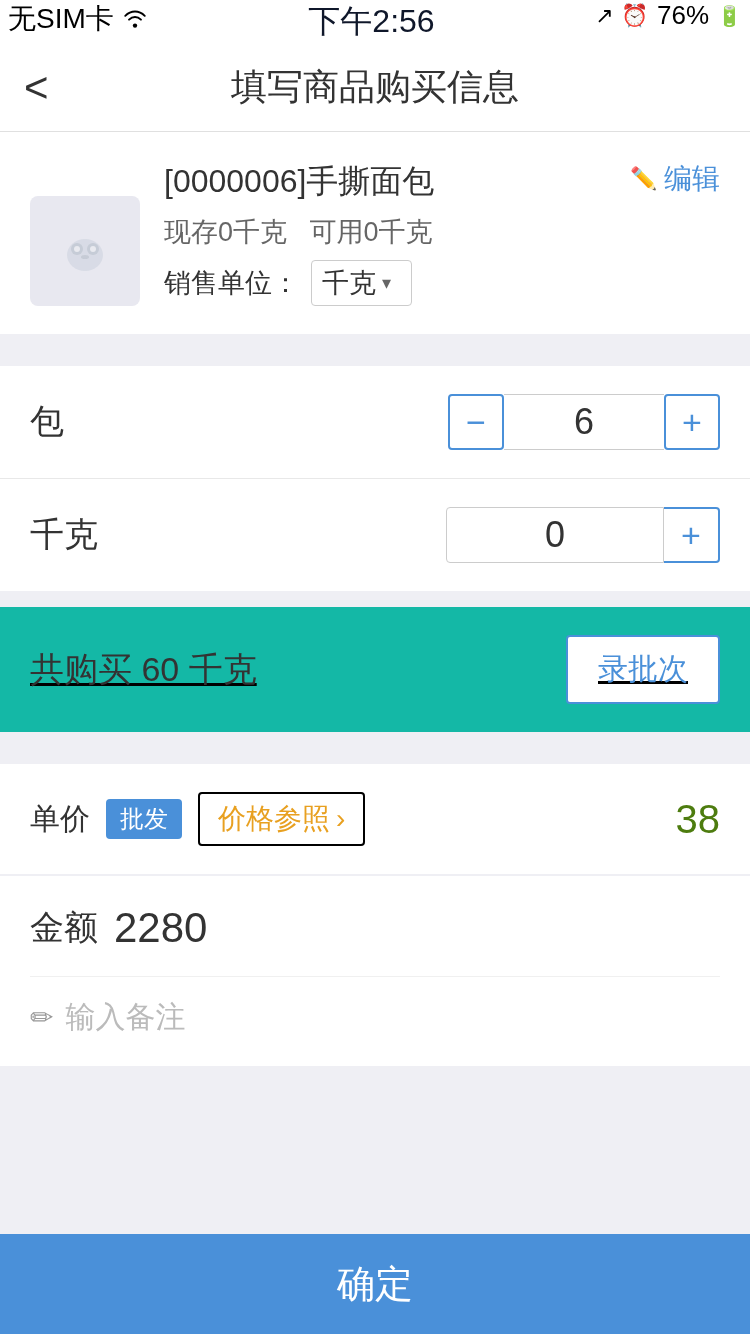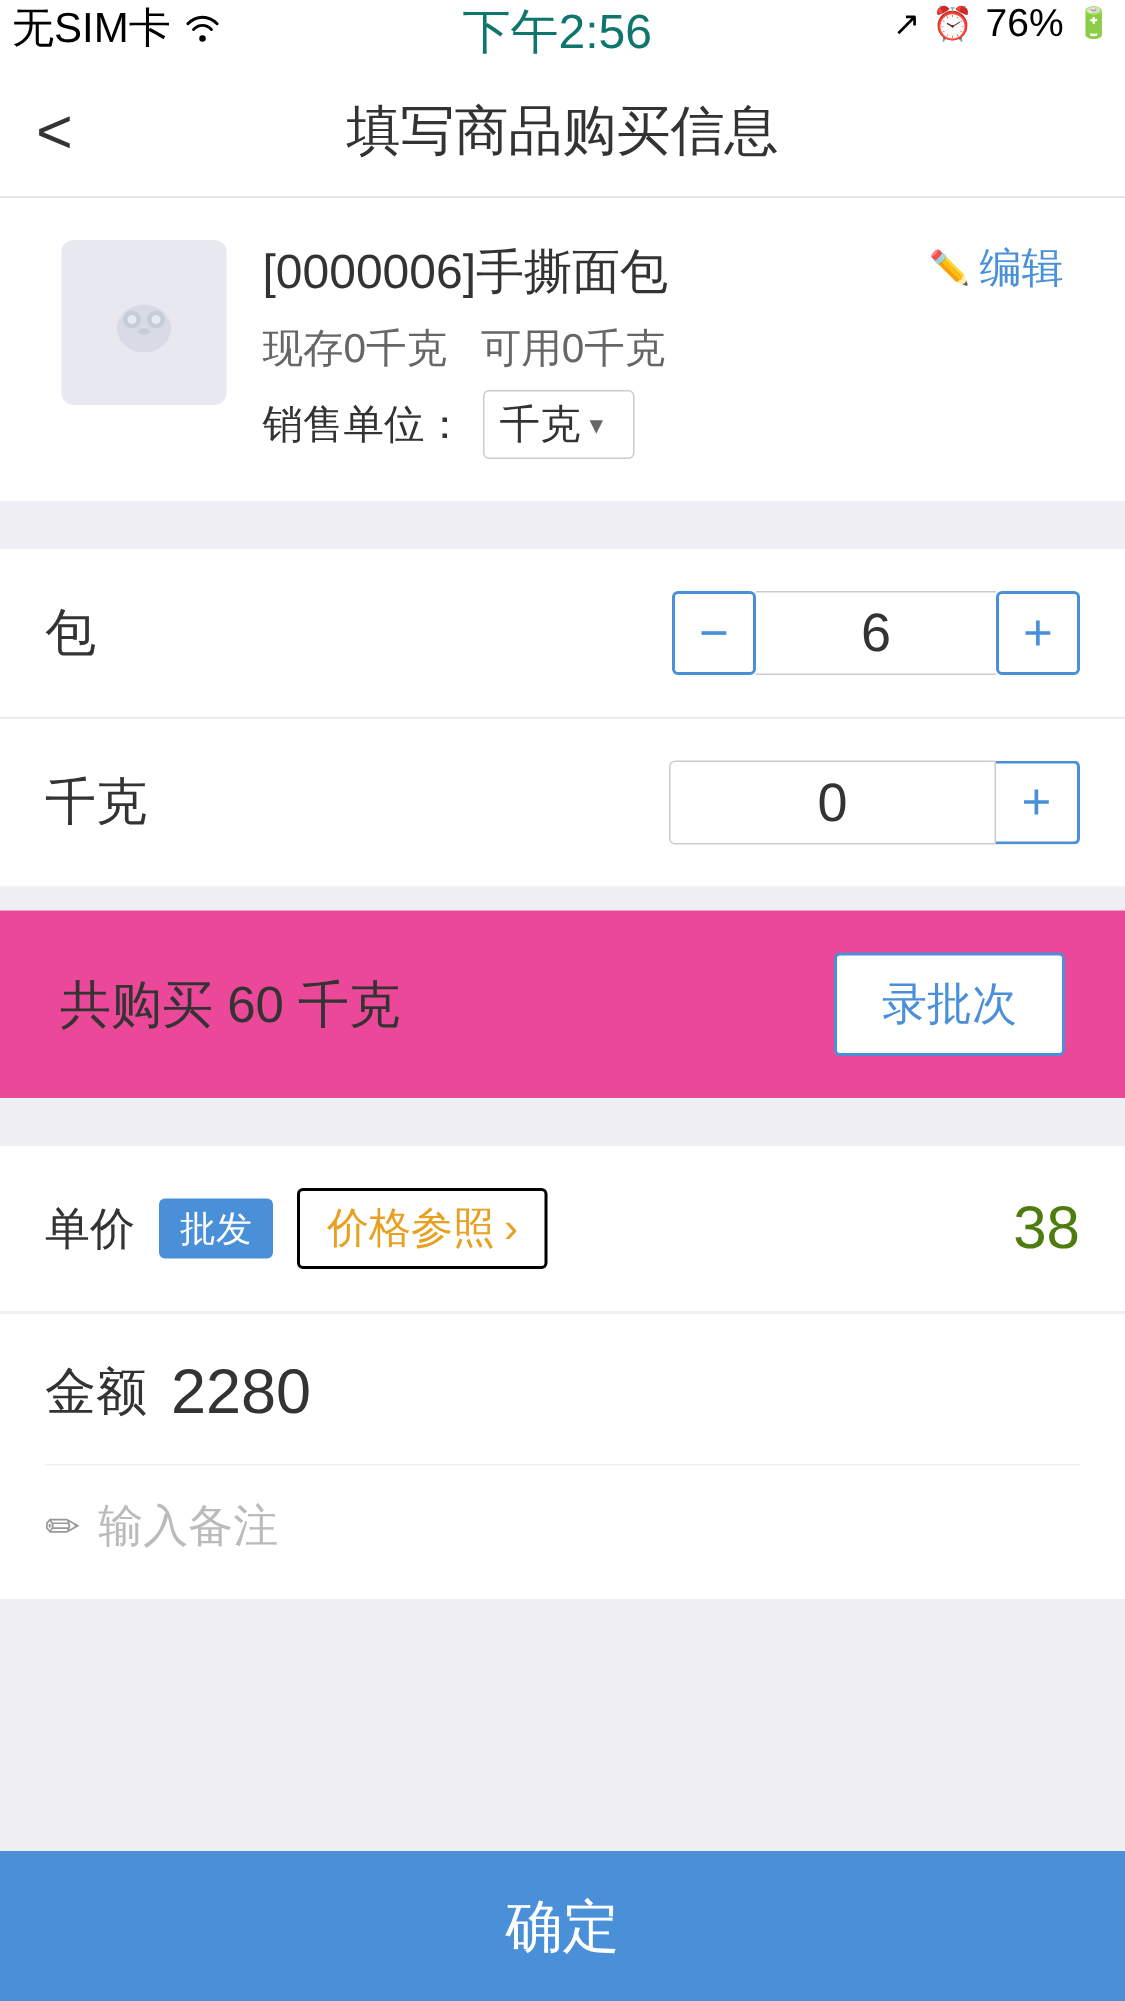--- a/index.html
+++ b/index.html
@@ -26,21 +26,21 @@
     .status-left {
       display: flex;
       align-items: center;
       gap: 8px;
       font-size: 28px;
       color: #000;
     }
     .status-center {
       font-size: 32px;
       font-weight: 500;
-      color: #0f766e;
+      color: #0f172a;
     }
     .status-right {
       display: flex;
       align-items: center;
       gap: 8px;
       font-size: 26px;
       color: #000;
     }
 
     
@@ -63,23 +63,23 @@
     }
     .nav-title {
       font-size: 36px;
       font-weight: 500;
       color: #333;
     }
 
     
     .product-card {
       background: #fff;
-      padding: 28px 41px;
-      display: flex;
-      align-items: flex-start;
+      padding: 28px 30px;
+      display: flex;
+      align-items: flex-end;
       gap: 24px;
       margin-bottom: 16px;
     }
     .product-thumb {
       width: 110px;
       height: 110px;
       background: #e8e8f0;
       border-radius: 8px;
       display: flex;
       align-items: center;
@@ -227,22 +227,23 @@
       border-radius: 0 4px 4px 0;
       cursor: pointer;
       background: #fff;
     }
 
     
     .total-row {
       display: flex;
       align-items: center;
       justify-content: space-between;
-      padding: 28px 40px;
-      background: #ec4899;
+      padding: 28px 30px;
+      background: #14b8a6;
+      text-decoration: underline;
     }
     .total-text {
       font-size: 34px;
       color: #333;
     }
     .batch-btn {
       border: 2px solid #4a90d9;
       color: #4a90d9;
       font-size: 30px;
       padding: 12px 30px;

